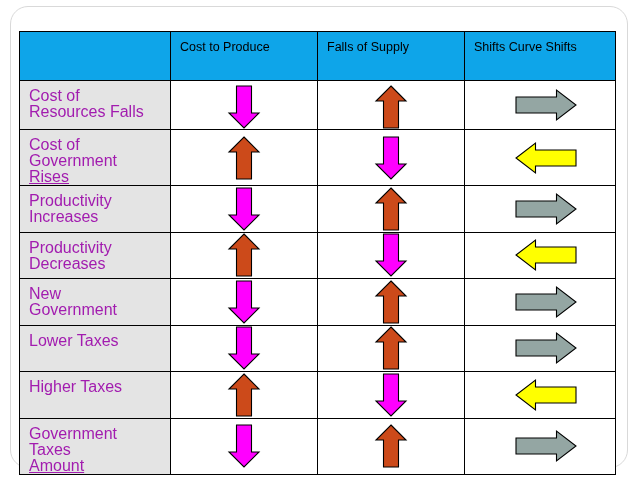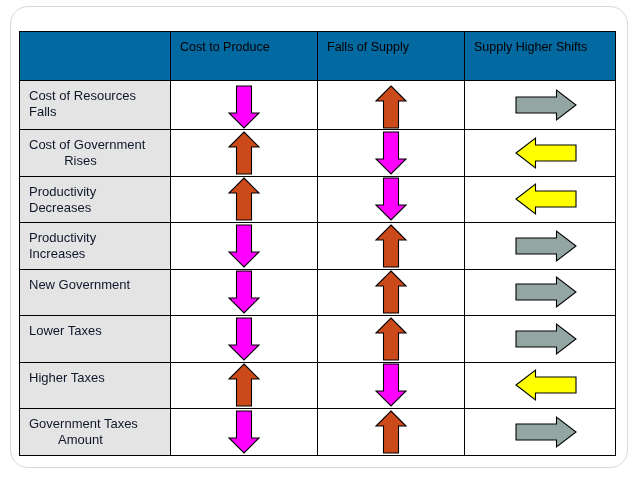--- a/index.html
+++ b/index.html
@@ -45,50 +45,50 @@
     vertical-align: top;
     box-sizing: border-box;
   }
   col.c-label { width: 151px; }
   col.c-cost  { width: 147px; }
   col.c-supply{ width: 147px; }
   col.c-shift { width: 151px; }
 
   
   tr.header-row td {
-    background: #0369a1;
+    background: #0ea5e9;
     height: 49px;
     margin-top: 48px;
   }
   td.hdr-blank { background: #e4e4e4; }
   .hdr-text {
     display: block;
     font-size: 12.5px;
     color: #000000;
     padding: 8px 0 0 9px;
     line-height: 15px;
     white-space: nowrap;
   }
 
   
   tr.data-row { height: 46.5px; }
   td.label-cell {
     background: #e4e4e4;
   }
   .label-text {
     display: block;
-    font-size: 13px;
-    color: #0f172a;
+    font-size: 16px;
+    color: #a21caf;
     padding: 7px 20px 0 9px;
     line-height: 16px;
   }
   .label-text .second-line {
     display: block;
-    text-align: center;
     padding-right: 18px;
+    text-decoration: underline;
   }
   td.arrow-cell {
     background: #ffffff;
     text-align: center;
   }
   .arrow-holder {
     display: flex;
     align-items: center;
     justify-content: center;
     height: 100%;
@@ -119,21 +119,21 @@
       <tbody id="table-body">
           <tr class="header-row">
             <td class="hdr-blank"></td>
             <td>
               <span class="hdr-text">Cost to Produce</span>
             </td>
             <td>
               <span class="hdr-text">Falls of Supply</span>
             </td>
             <td>
-              <span class="hdr-text">Supply Higher Shifts</span>
+              <span class="hdr-text">Shifts Curve Shifts</span>
             </td>
           </tr>
           <tr class="data-row">
             <td class="label-cell">
               <span class="label-text"><span>Cost of Resources Falls</span></span>
             </td>
             <td class="arrow-cell clip-top">
               <div class="arrow-holder push-down">
                 <span>
                   <svg class="arrow" width="30" height="44" viewBox="0 0 30 44">
@@ -188,20 +188,52 @@
                 <span>
                   <svg class="arrow" width="62" height="34" viewBox="0 0 62 34">
                     <polygon points="61.0,9.0 20.5,9.0 20.5,2.0 1.0,17.0 20.5,32.0 20.5,25.0 61.0,25.0" fill="#ffff00" stroke="#000000" stroke-width="1.1"></polygon>
                   </svg>
                 </span>
               </div>
             </td>
           </tr>
           <tr class="data-row">
             <td class="label-cell">
+              <span class="label-text"><span>Productivity Increases</span></span>
+            </td>
+            <td class="arrow-cell">
+              <div class="arrow-holder">
+                <span>
+                  <svg class="arrow" width="30" height="44" viewBox="0 0 30 44">
+                    <polygon points="7.5,1 22.5,1 22.5,28 30,28 15,43 0,28 7.5,28" fill="#ff00ff" stroke="#000000" stroke-width="1.1"></polygon>
+                  </svg>
+                </span>
+              </div>
+            </td>
+            <td class="arrow-cell">
+              <div class="arrow-holder">
+                <span>
+                  <svg class="arrow" width="30" height="44" viewBox="0 0 30 44">
+                    <polygon points="15,1 30,16 22.5,16 22.5,43 7.5,43 7.5,16 0,16" fill="#cc4a1a" stroke="#000000" stroke-width="1.1"></polygon>
+                  </svg>
+                </span>
+              </div>
+            </td>
+            <td class="arrow-cell">
+              <div class="arrow-holder shift-col">
+                <span>
+                  <svg class="arrow" width="62" height="34" viewBox="0 0 62 34">
+                    <polygon points="1.0,9.0 41.5,9.0 41.5,2.0 61.0,17.0 41.5,32.0 41.5,25.0 1.0,25.0" fill="#94a6a3" stroke="#000000" stroke-width="1.1"></polygon>
+                  </svg>
+                </span>
+              </div>
+            </td>
+          </tr>
+          <tr class="data-row">
+            <td class="label-cell">
               <span class="label-text"><span>Productivity Decreases</span></span>
             </td>
             <td class="arrow-cell">
               <div class="arrow-holder">
                 <span>
                   <svg class="arrow" width="30" height="44" viewBox="0 0 30 44">
                     <polygon points="15,1 30,16 22.5,16 22.5,43 7.5,43 7.5,16 0,16" fill="#cc4a1a" stroke="#000000" stroke-width="1.1"></polygon>
                   </svg>
                 </span>
               </div>
@@ -213,52 +245,20 @@
                     <polygon points="7.5,1 22.5,1 22.5,28 30,28 15,43 0,28 7.5,28" fill="#ff00ff" stroke="#000000" stroke-width="1.1"></polygon>
                   </svg>
                 </span>
               </div>
             </td>
             <td class="arrow-cell">
               <div class="arrow-holder shift-col">
                 <span>
                   <svg class="arrow" width="62" height="34" viewBox="0 0 62 34">
                     <polygon points="61.0,9.0 20.5,9.0 20.5,2.0 1.0,17.0 20.5,32.0 20.5,25.0 61.0,25.0" fill="#ffff00" stroke="#000000" stroke-width="1.1"></polygon>
-                  </svg>
-                </span>
-              </div>
-            </td>
-          </tr>
-          <tr class="data-row">
-            <td class="label-cell">
-              <span class="label-text"><span>Productivity Increases</span></span>
-            </td>
-            <td class="arrow-cell">
-              <div class="arrow-holder">
-                <span>
-                  <svg class="arrow" width="30" height="44" viewBox="0 0 30 44">
-                    <polygon points="7.5,1 22.5,1 22.5,28 30,28 15,43 0,28 7.5,28" fill="#ff00ff" stroke="#000000" stroke-width="1.1"></polygon>
-                  </svg>
-                </span>
-              </div>
-            </td>
-            <td class="arrow-cell">
-              <div class="arrow-holder">
-                <span>
-                  <svg class="arrow" width="30" height="44" viewBox="0 0 30 44">
-                    <polygon points="15,1 30,16 22.5,16 22.5,43 7.5,43 7.5,16 0,16" fill="#cc4a1a" stroke="#000000" stroke-width="1.1"></polygon>
-                  </svg>
-                </span>
-              </div>
-            </td>
-            <td class="arrow-cell">
-              <div class="arrow-holder shift-col">
-                <span>
-                  <svg class="arrow" width="62" height="34" viewBox="0 0 62 34">
-                    <polygon points="1.0,9.0 41.5,9.0 41.5,2.0 61.0,17.0 41.5,32.0 41.5,25.0 1.0,25.0" fill="#94a6a3" stroke="#000000" stroke-width="1.1"></polygon>
                   </svg>
                 </span>
               </div>
             </td>
           </tr>
           <tr class="data-row">
             <td class="label-cell">
               <span class="label-text"><span>New Government</span></span>
             </td>
             <td class="arrow-cell">

